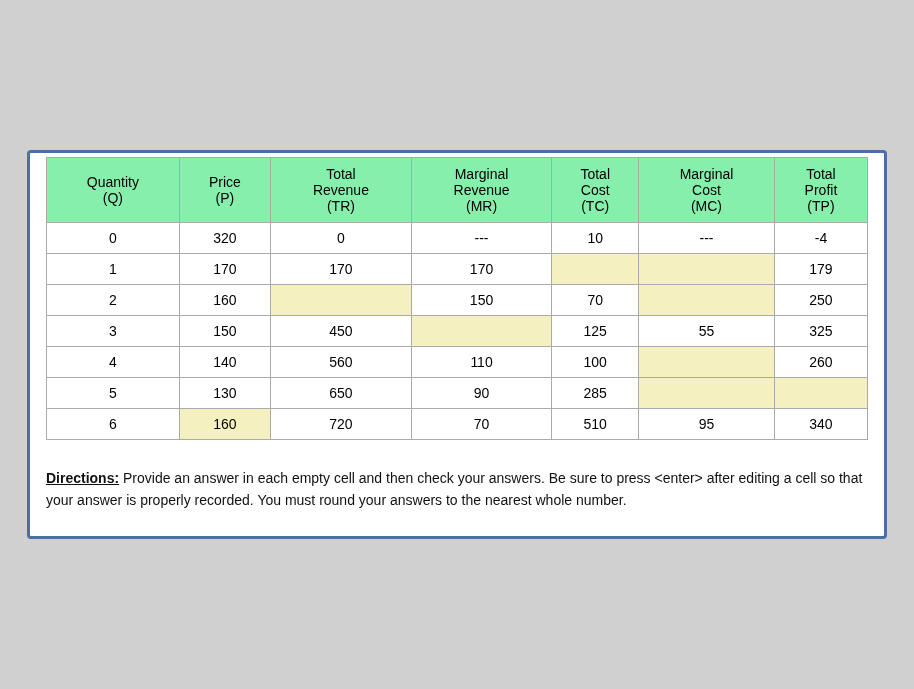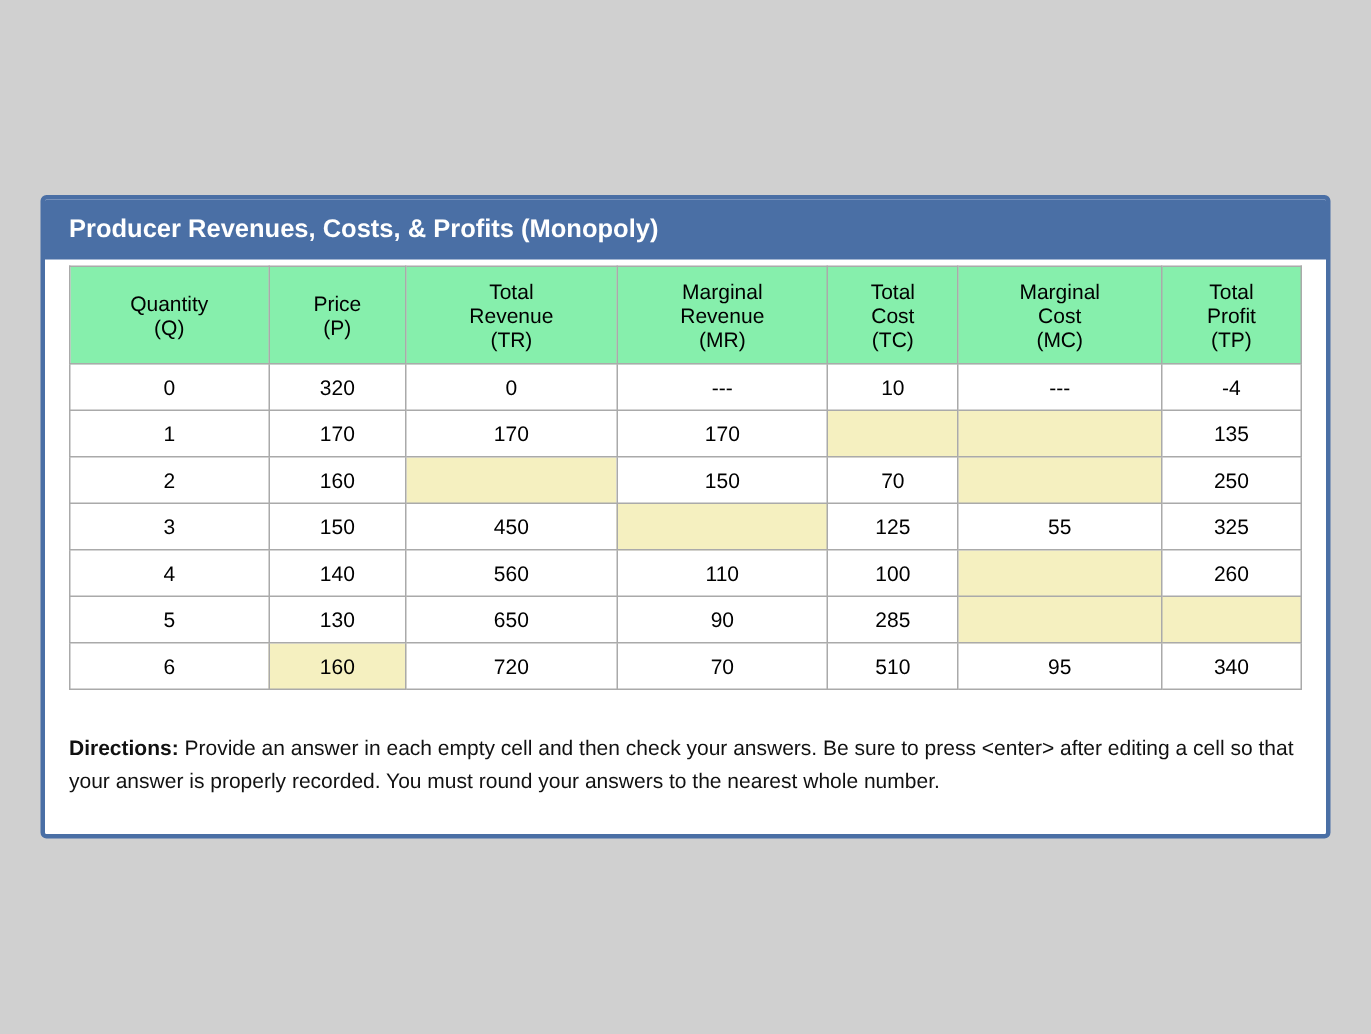--- a/index.html
+++ b/index.html
@@ -61,29 +61,27 @@
       background: #f5f0c0 !important;
     }
     .directions {
       padding: 16px 16px 0 16px;
       font-size: 14px;
       color: #111;
       line-height: 1.55;
     }
     .directions strong {
       font-weight: bold;
+      text-decoration: underline;
     }
   </style>
 </head>
 <body>
 
 <div class="page-container">
-  <div class="header-bar">
-    <span>Producer Revenues, Costs, &amp; Profits (Monopoly)</span>
-  </div>
 
 
   <div class="table-wrapper">
     <table>
       <thead>
         <tr>
           <th>Quantity<br>(Q)</th>
           <th>Price<br>(P)</th>
           <th>Total<br>Revenue<br>(TR)</th>
           <th>Marginal<br>Revenue<br>(MR)</th>
@@ -102,21 +100,21 @@
             <td>---</td>
             <td>-4</td>
           </tr>
           <tr>
             <td>1</td>
             <td>170</td>
             <td>170</td>
             <td>170</td>
             <td class="cell-yellow"></td>
             <td class="cell-yellow"></td>
-            <td>135</td>
+            <td>179</td>
           </tr>
           <tr>
             <td>2</td>
             <td>160</td>
             <td class="cell-yellow"></td>
             <td>150</td>
             <td>70</td>
             <td class="cell-yellow"></td>
             <td>250</td>
           </tr>

